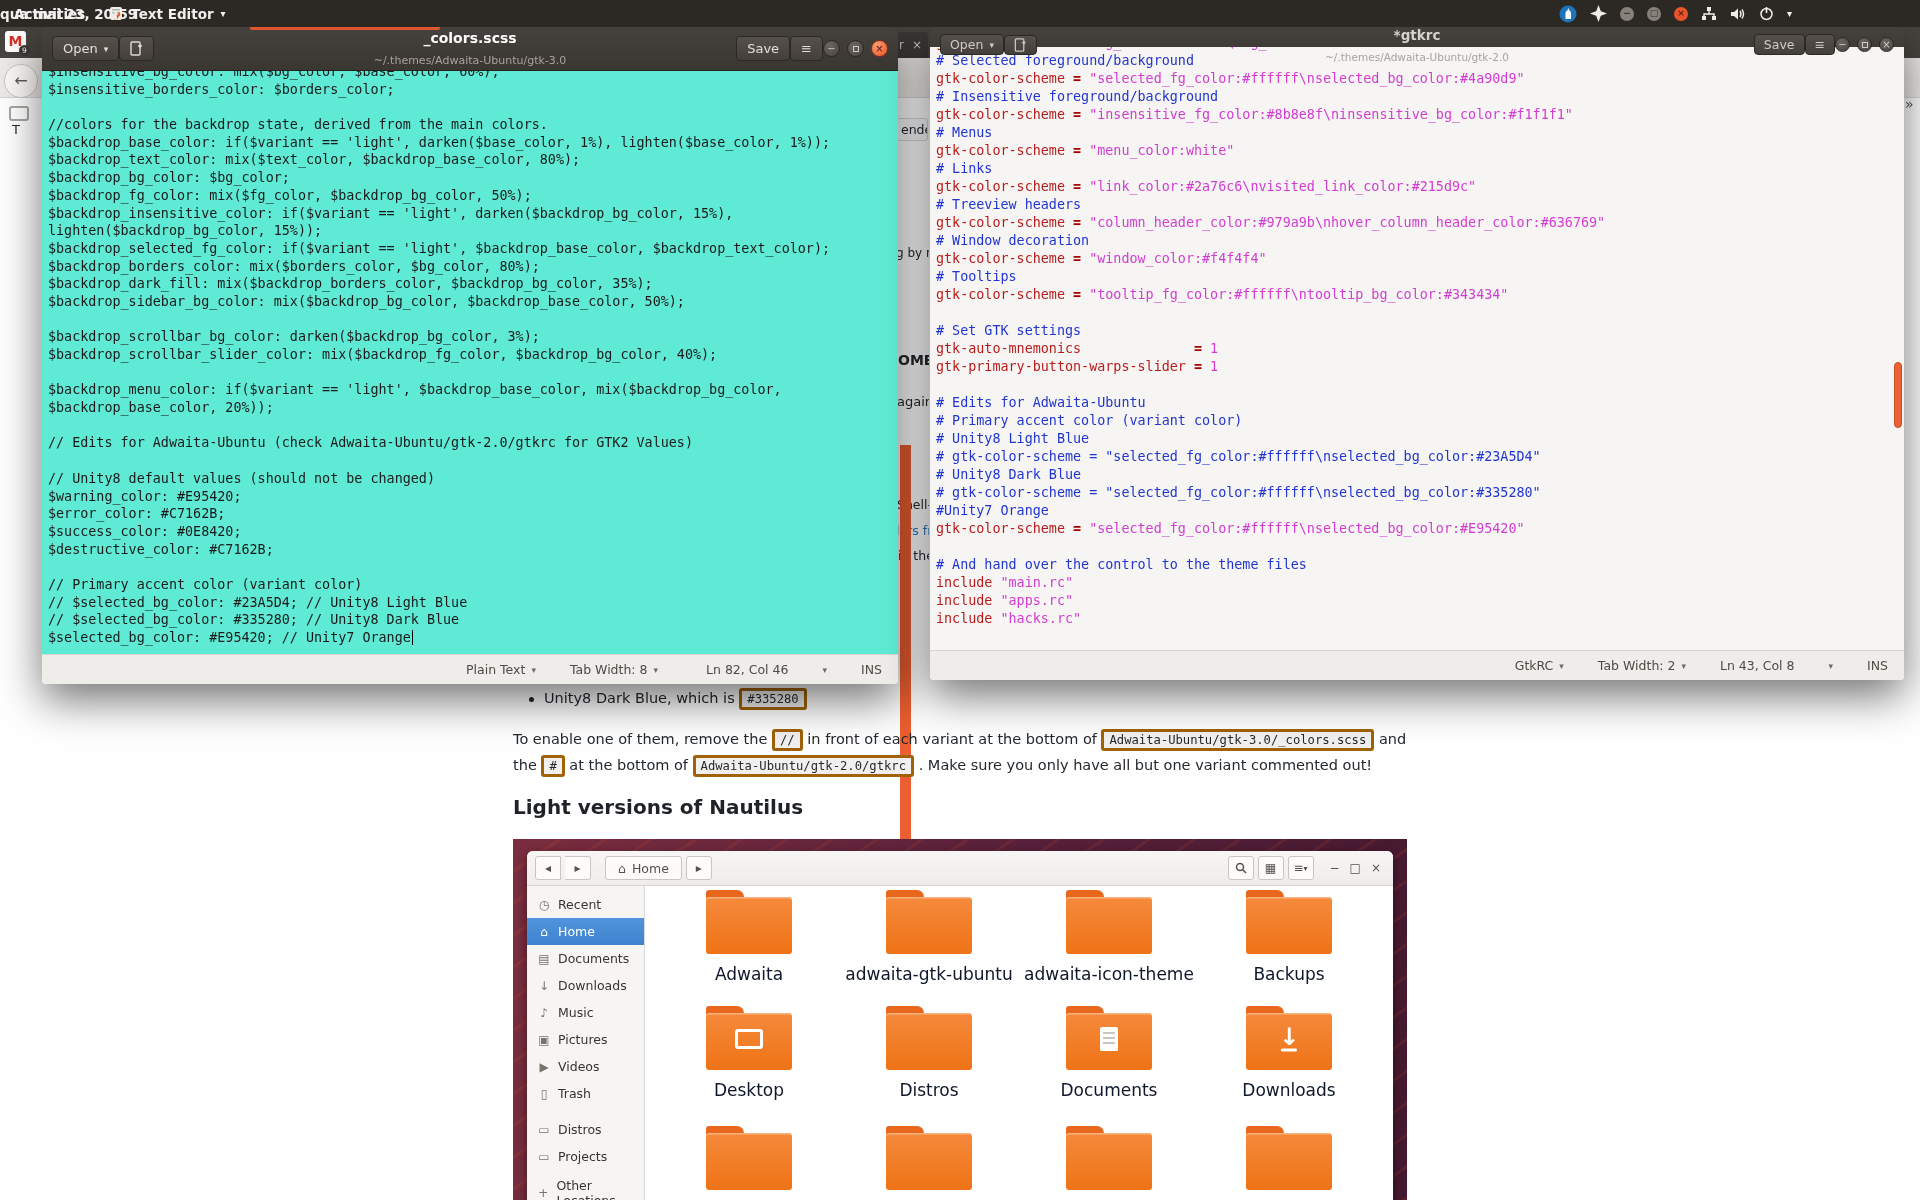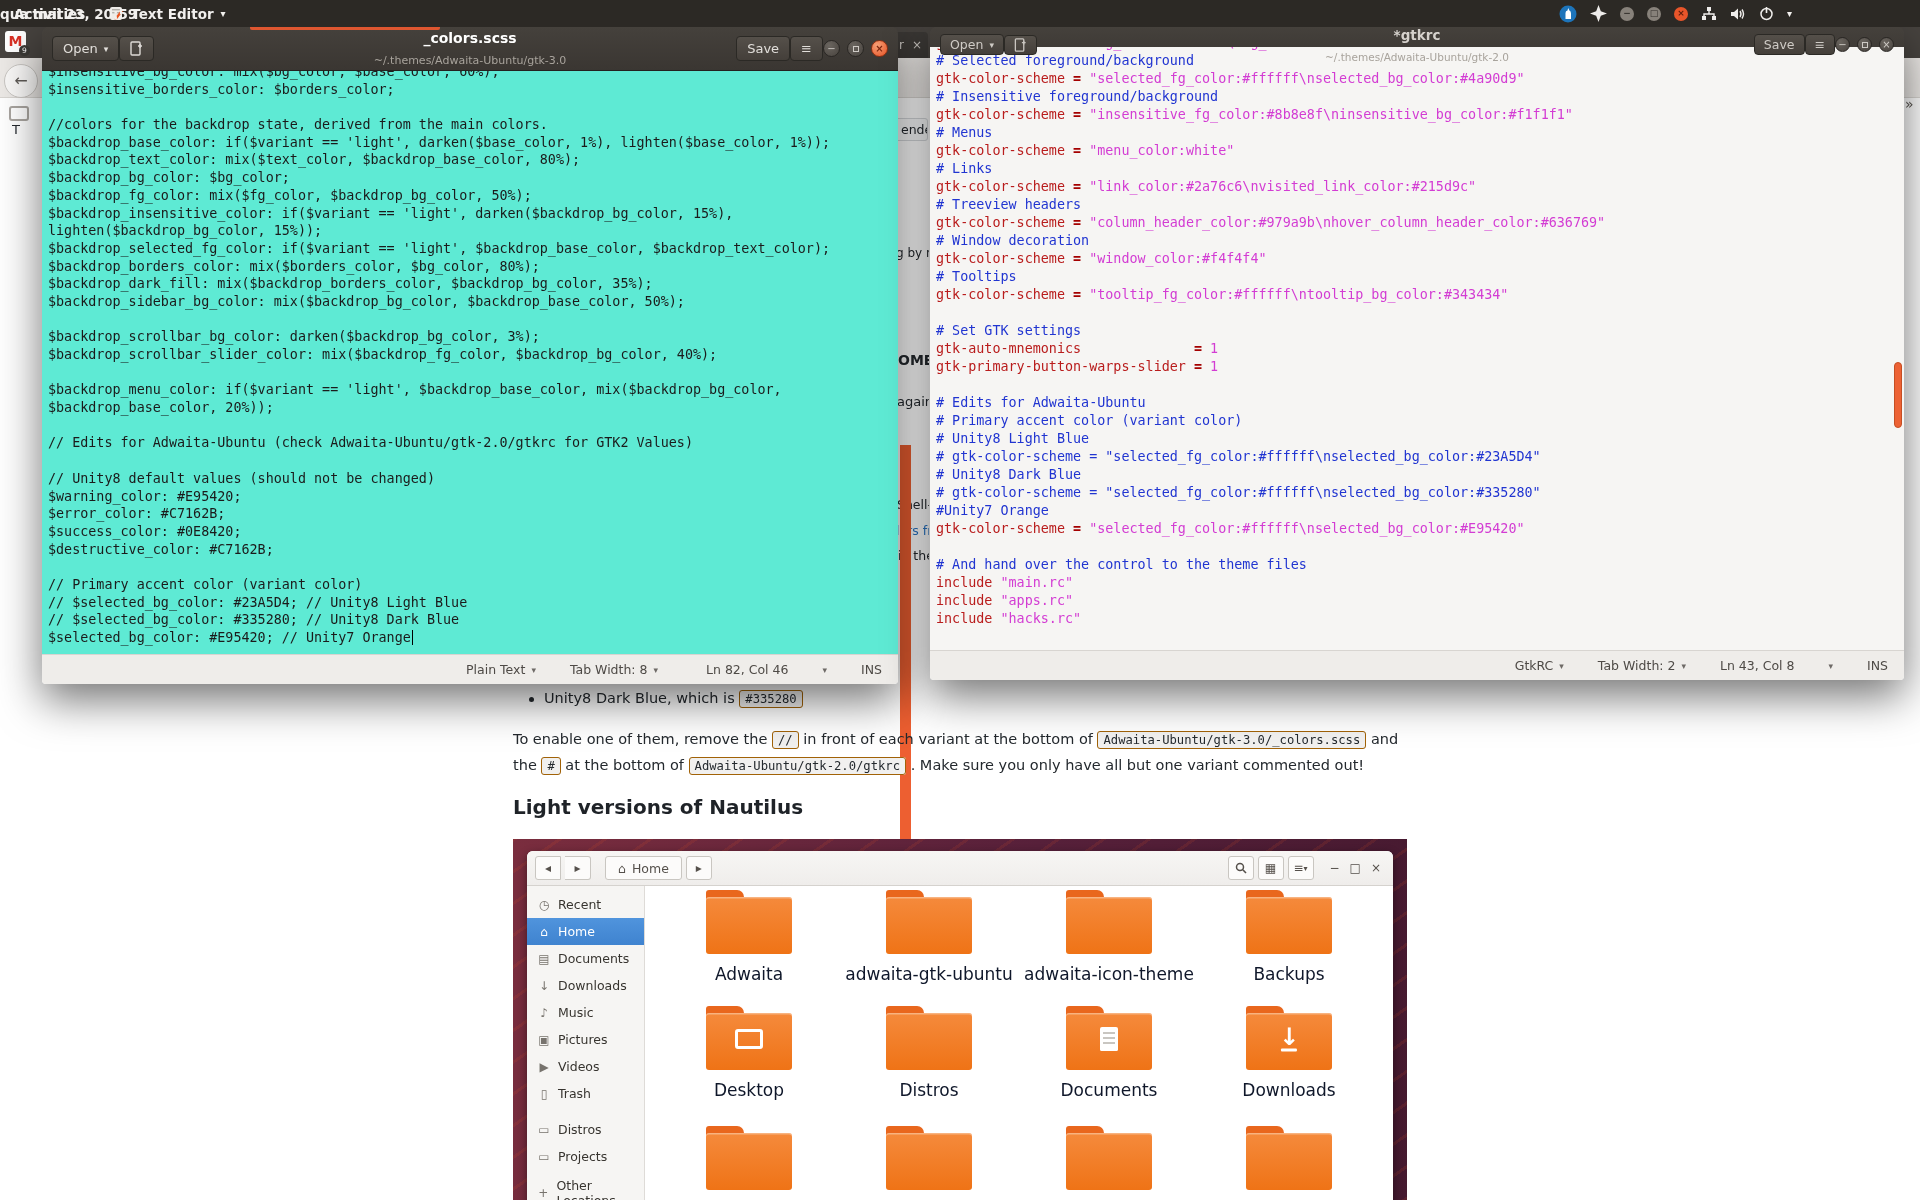--- a/index.html
+++ b/index.html
@@ -45,21 +45,21 @@
   #frag-f5 { left:897px; top:470px; font-size:12.5px; width:32px;}
   #frag-f6 { left:896px; top:496px; font-size:12.5px; color:#2a76c6; width:33px;}
   #frag-f7 { left:898px; top:521px; font-size:12.5px; width:31px;}
   #chevrons { position:absolute; left:1905px; top:69px; font-size:14px; color:#57534e; }
   #orange-strip { position:absolute; left:900px; top:418px; width:11px; height:410px; background:#ed5f31; }
 
   #bullet-line { position:absolute; left:529px; top:663px; font-size:14.5px; color:#24292e; }
   .bdot { display:inline-block; width:5px; height:5px; border-radius:50%; background:#24292e;
     vertical-align:middle; margin-right:10px; }
   .codechip { font-family:"DejaVu Sans Mono", monospace; font-size:12.2px; background:#f1f0ef;
-    border:1px solid #a16207; border-radius:3px; padding:1px 5px; color:#24292e; }
+    border:3px solid #a16207; border-radius:3px; padding:1px 5px; color:#24292e; }
   #para { position:absolute; left:513px; top:700px; font-size:14.5px; color:#24292e;
     line-height:25px; white-space:nowrap; }
   #heading { position:absolute; left:513px; top:768px; font-size:20px; font-weight:bold; color:#1f2328; }
 
   
   #shot { position:absolute; left:513px; top:812px; width:894px; height:361px; overflow:hidden;
     background:linear-gradient(100deg,#7a2d3e,#57203a 55%,#45192f);}
   #shot .stripe { position:absolute; inset:0;
     background:repeating-linear-gradient(-35deg, rgba(233,84,32,.12) 0 3px, transparent 3px 26px);}
   #nwin { position:absolute; left:14px; top:12px; width:866px; height:420px; background:#fff;

